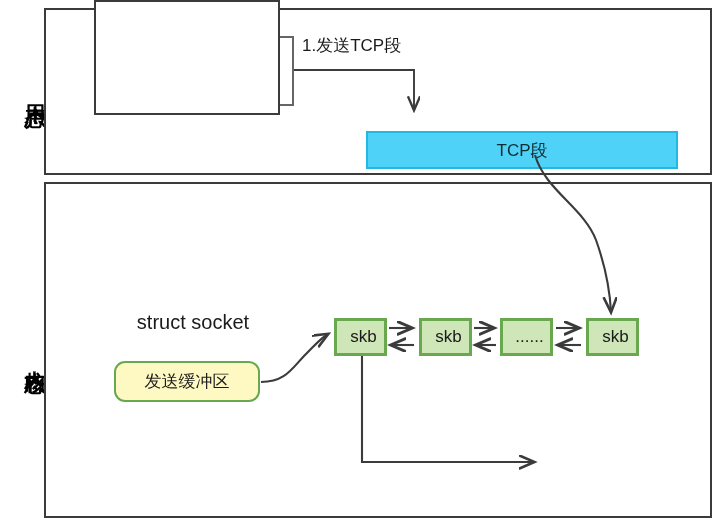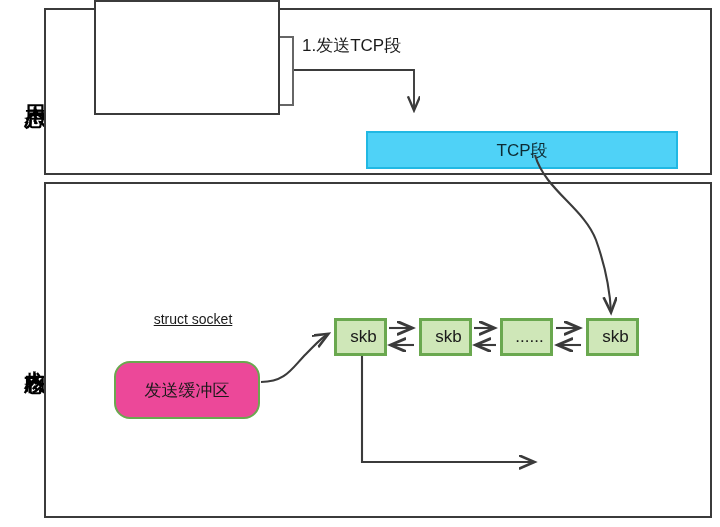--- a/index.html
+++ b/index.html
@@ -70,40 +70,39 @@
     font-size: 17px;
     color: #0d2b33;
     margin-top: 16px;
   }
 
   
   #socket-title {
     position: absolute;
     left: 113px; top: 311px;
     width: 160px;
-    font-size: 14px;
+    font-size: 20px;
     color: #1a1a1a;
     text-align: center;
-    text-decoration: underline;
   }
   #socket-box {
     position: absolute;
     left: 94px; top: 402px - 66px;
     width: 186px; height: 115px;
     border: 2px solid #3b3b3b;
     background: #ffffff;
     box-sizing: border-box;
   }
   #sendbuf-box {
     position: absolute;
     left: 114px; top: 361px;
-    width: 146px; height: 58px;
-    background: #ec4899;
+    width: 146px; height: 41px;
+    background: #fef9c3;
     border: 2px solid #6aa84f;
-    border-radius: 16px;
+    border-radius: 11px;
     box-sizing: border-box;
     display: flex;
     align-items: center;
     justify-content: center;
     font-size: 17px;
     color: #1a1a1a;
   }
 
   
   .skb-box {

